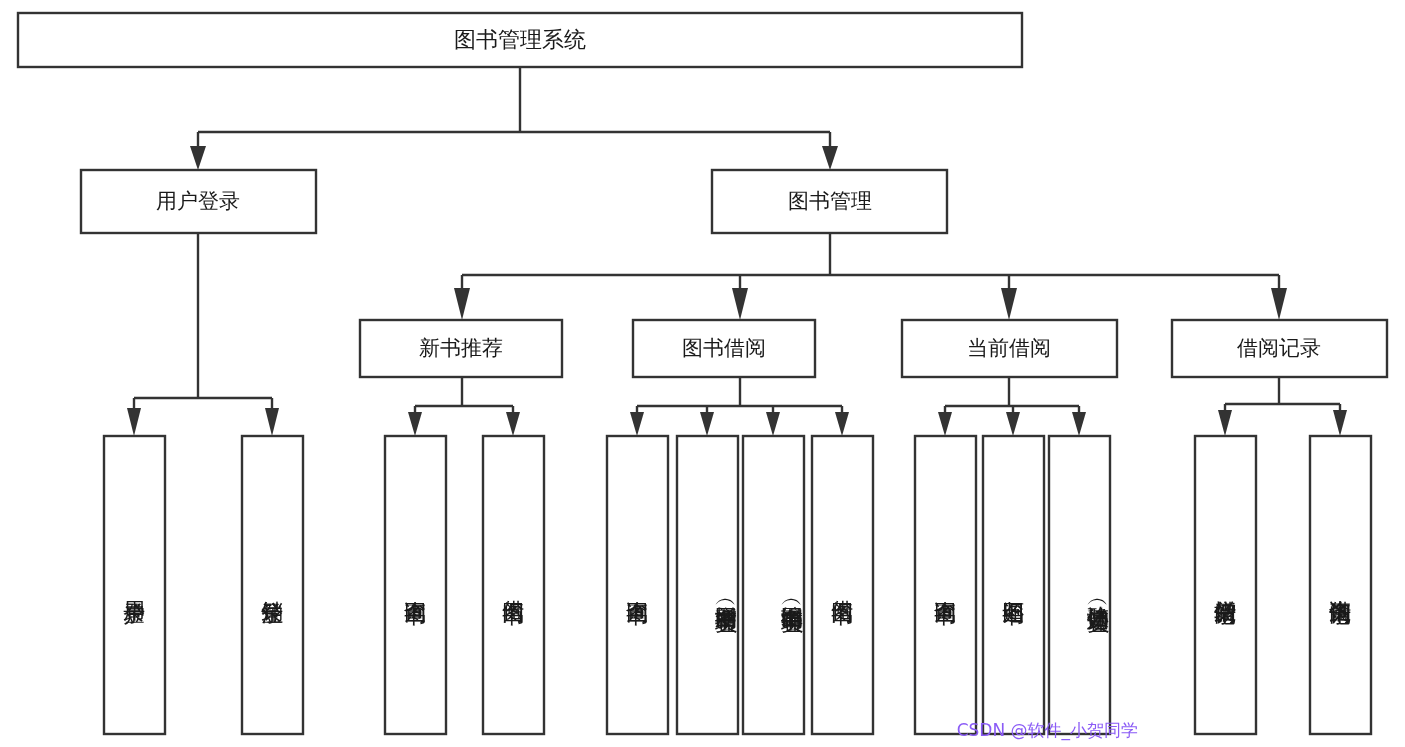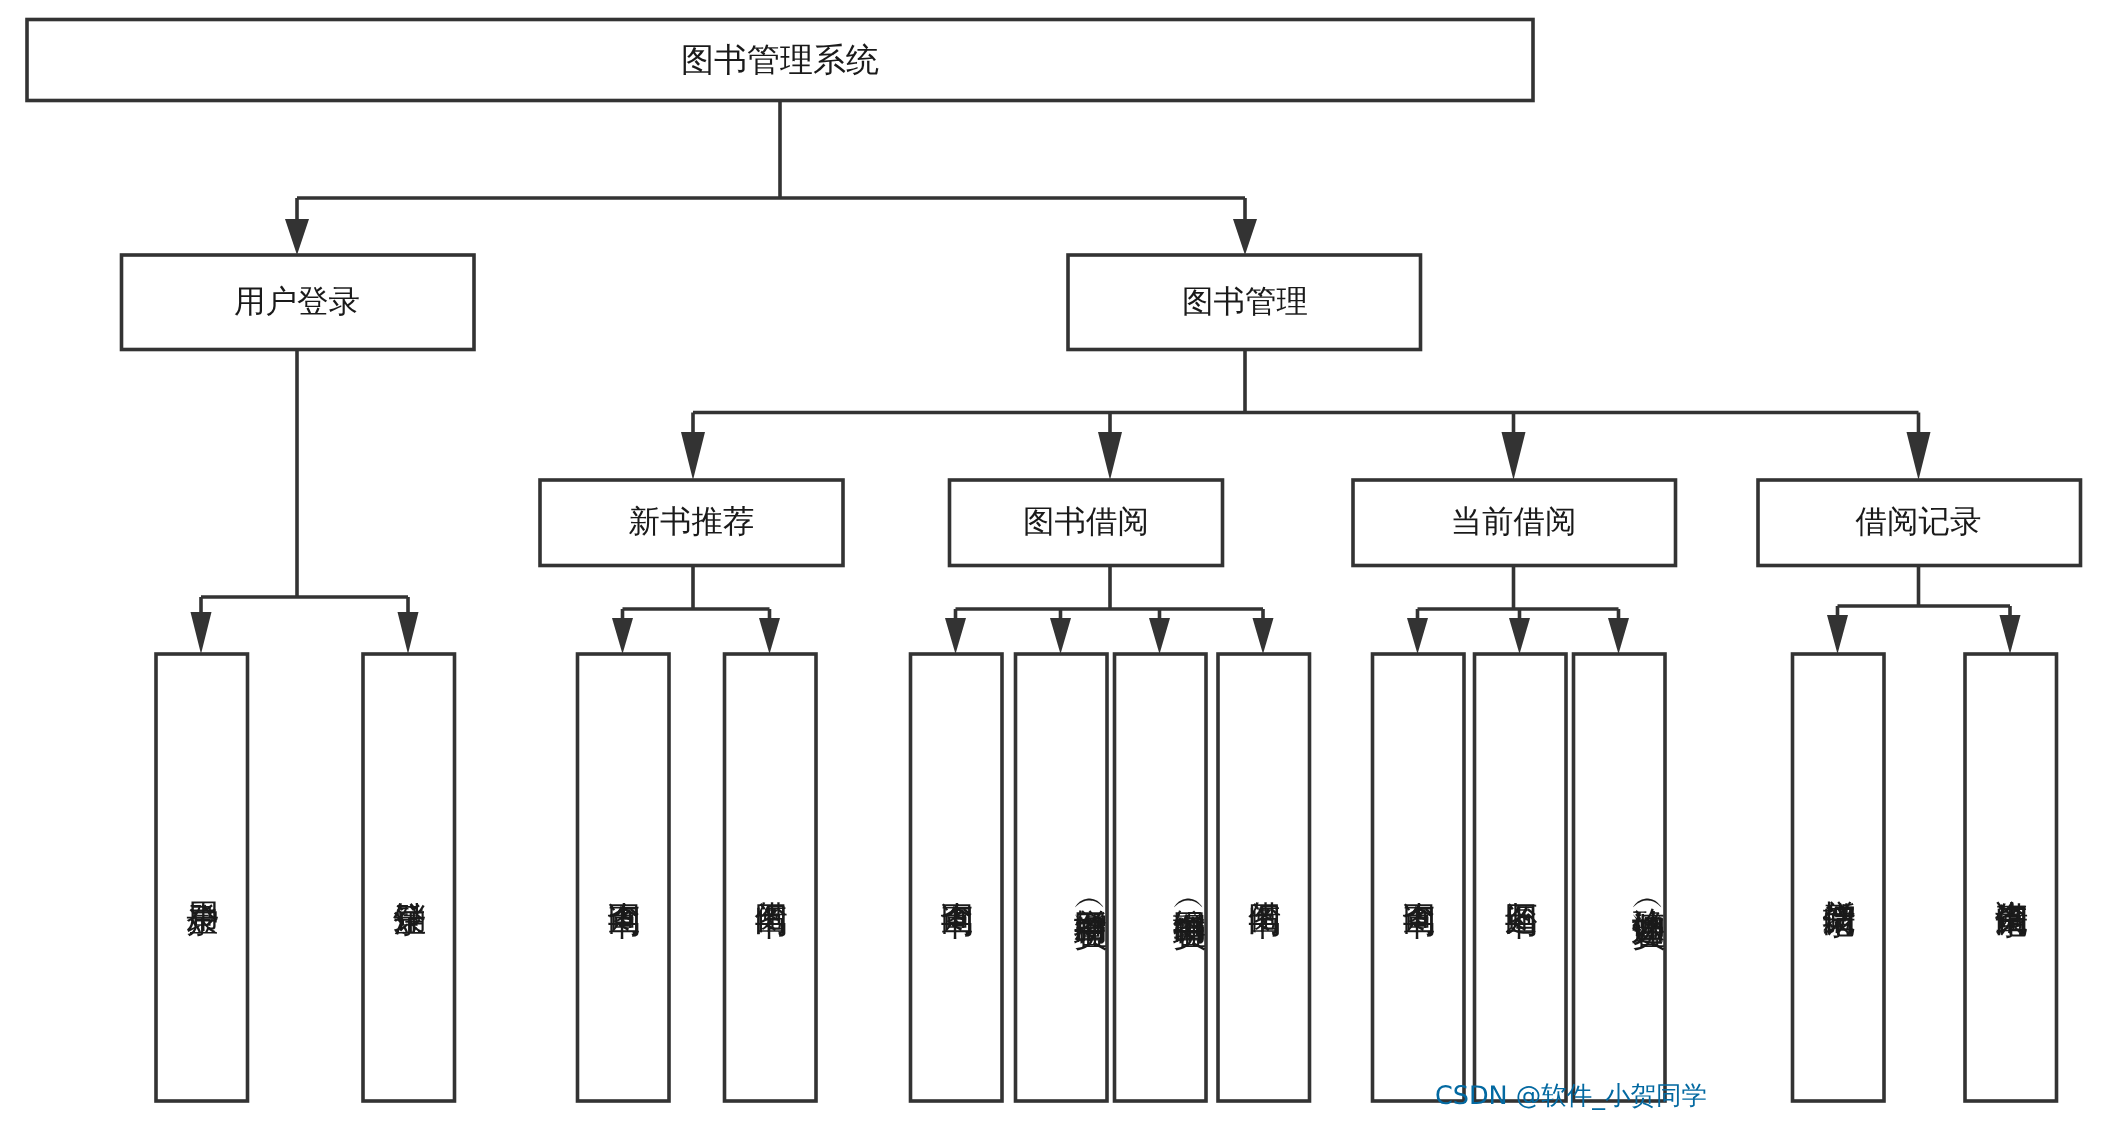--- a/index.html
+++ b/index.html
@@ -71,21 +71,21 @@
     justify-content: center;
     white-space: nowrap;
     pointer-events: none;
   }
   .watermark {
     position: absolute;
     right: 8px;
     bottom: 5px;
     font-family: "DejaVu Sans", "Liberation Sans", sans-serif;
     font-size: 17px;
-    color: #0369a1;
+    color: #8b5cf6;
     white-space: nowrap;
     pointer-events: none;
   }
 </style>
 </head>
 <body>
 
 <div id="diagram-root">
 
   <svg id="flowchart" viewBox="0 0 1405 747">

